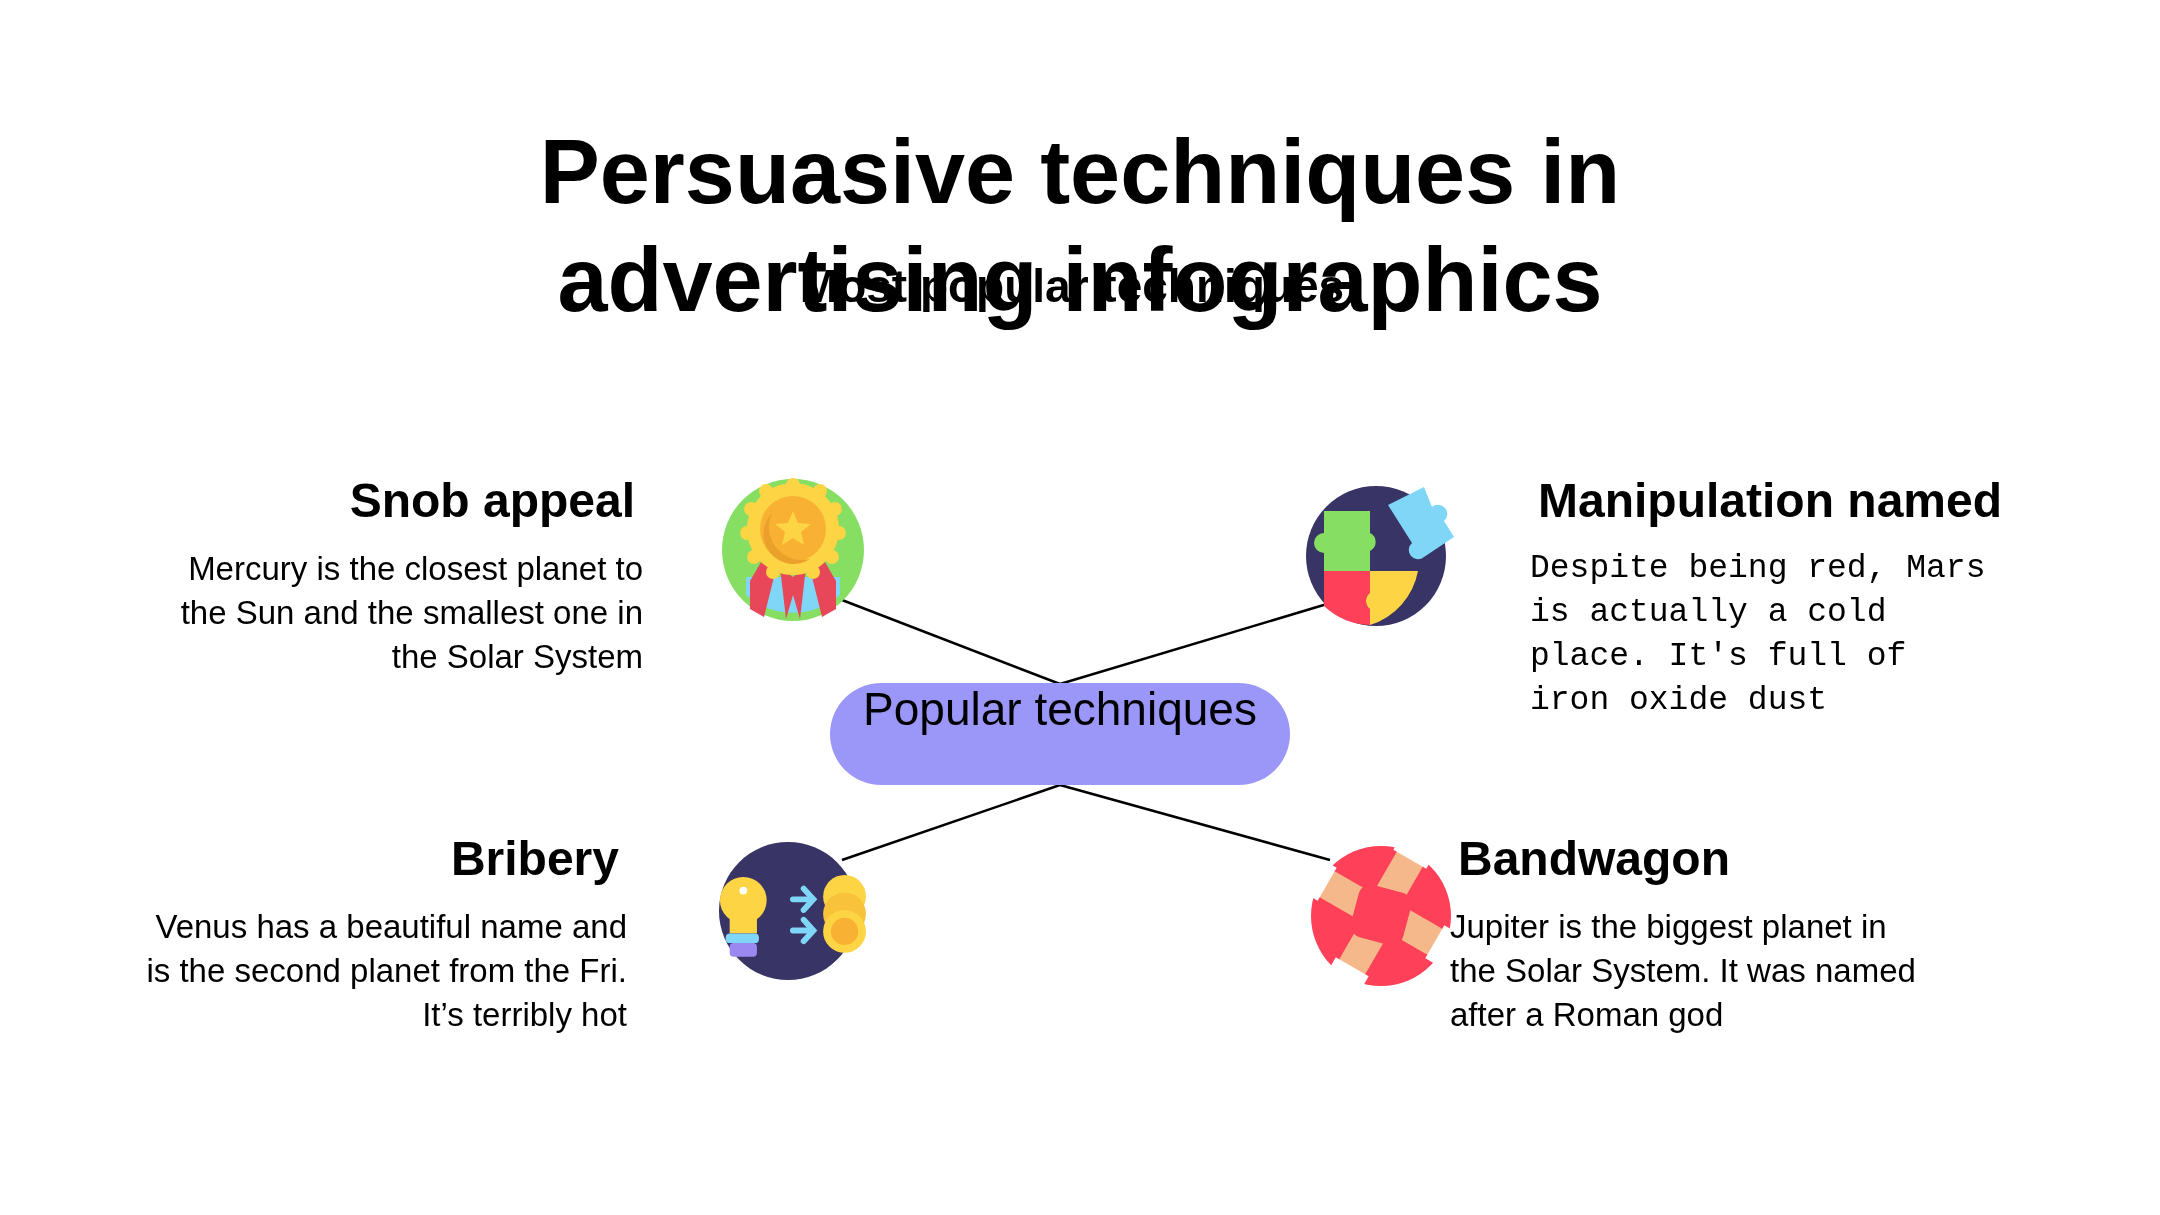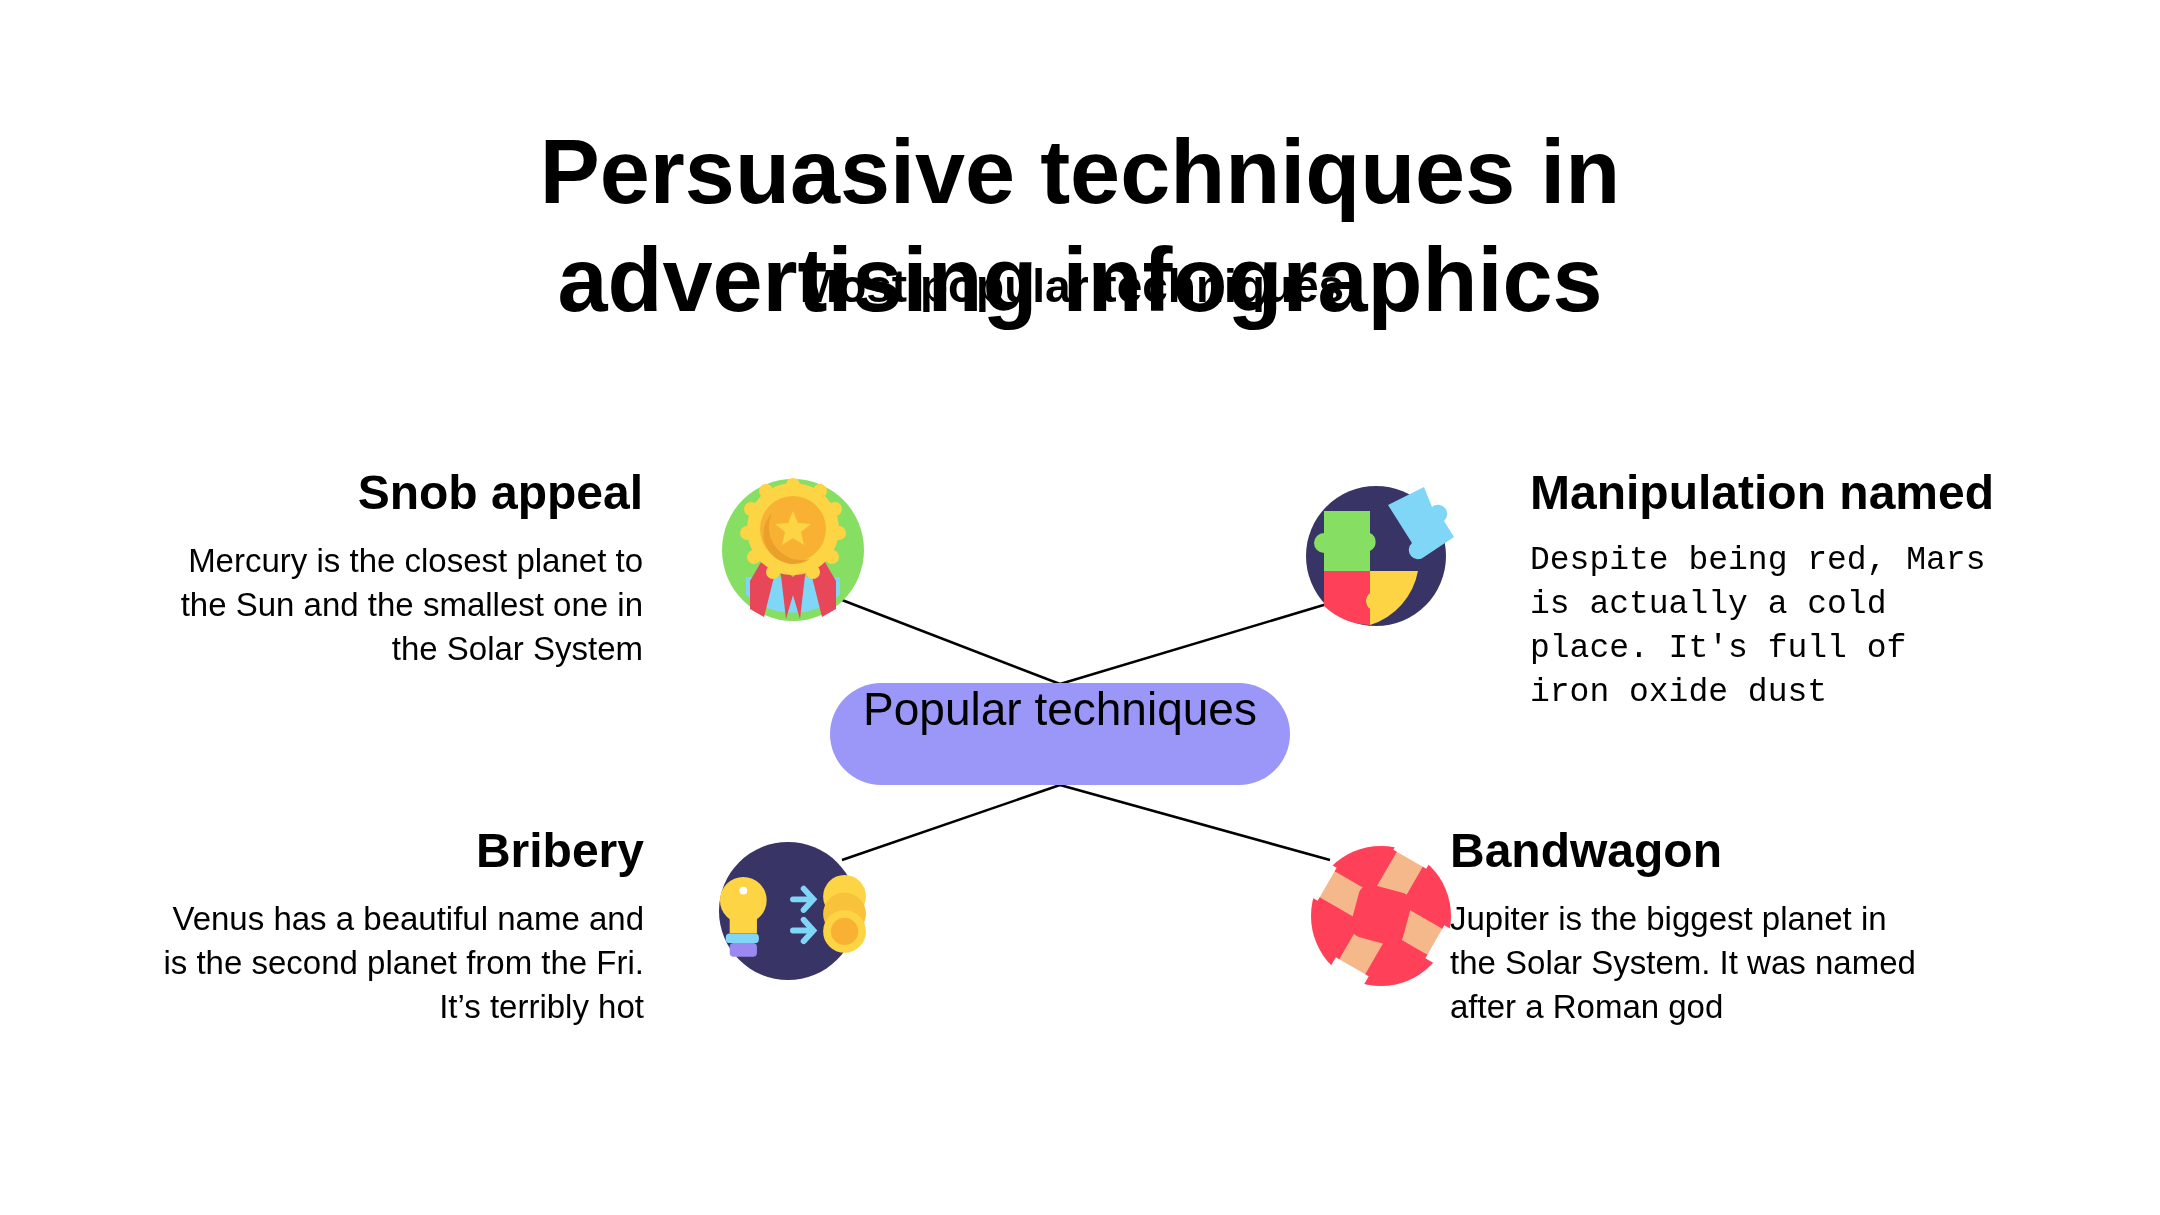--- a/index.html
+++ b/index.html
@@ -11,21 +11,21 @@
   .subtitle { position:absolute; left:0; top:258px; width:2144px; text-align:center;
               font-weight:bold; font-size:46px; line-height:56px; }
   .connectors { position:absolute; left:0; top:0; width:2160px; height:1215px; }
   .pill { position:absolute; left:830px; top:683px; width:460px; height:102px;
           border-radius:51px; background:#9b97f9; }
   .pill-label { position:absolute; left:830px; top:680px; width:460px; text-align:center;
                 font-weight:normal; font-size:46px; line-height:58px; }
   .icon { position:absolute; width:146px; height:146px; border-radius:50%; overflow:visible; }
   .icon svg { width:100%; height:100%; overflow:visible; display:block; }
   .block { position:absolute; width:500px; }
-  .block h2 { margin:0; font-size:48px; line-height:56px; font-weight:bold; }
+  .block h2 { margin:8px; font-size:48px; line-height:56px; font-weight:bold; }
   .block p  { margin:18px 0 0 0; font-size:33px; line-height:44px; font-weight:normal; }
   .left  { text-align:right; }
   .right { text-align:left; }
 </style>
 </head>
 <body>
 
 <h1 class="title">
   <span class="title-wrap">Persuasive techniques in advertising infographics</span>
 </h1>
@@ -117,21 +117,21 @@
 <div class="block left" style="left:143px; top:465px;">
   <h2>Snob appeal</h2>
   <p>Mercury is the closest planet to the Sun and the smallest one in the Solar System</p>
 </div>
 
 <div class="block right" style="left:1530px; top:465px; width:490px;">
   <h2>Manipulation named</h2>
   <p style="width:470px;font-family:Liberation Mono, monospace;">Despite being red, Mars is actually a cold place. It's full of iron oxide dust</p>
 </div>
 
-<div class="block left" style="left:144px; top:823px;">
+<div class="block left" style="left:127px; top:823px;">
   <h2>Bribery</h2>
   <p>Venus has a beautiful name and is the second planet from the Fri. It’s terribly hot</p>
 </div>
 
 <div class="block right" style="left:1450px; top:823px; width:490px;">
   <h2>Bandwagon</h2>
   <p style="width:470px;">Jupiter is the biggest planet in the Solar System. It was named after a Roman god</p>
 </div>
 
 </body></html>

